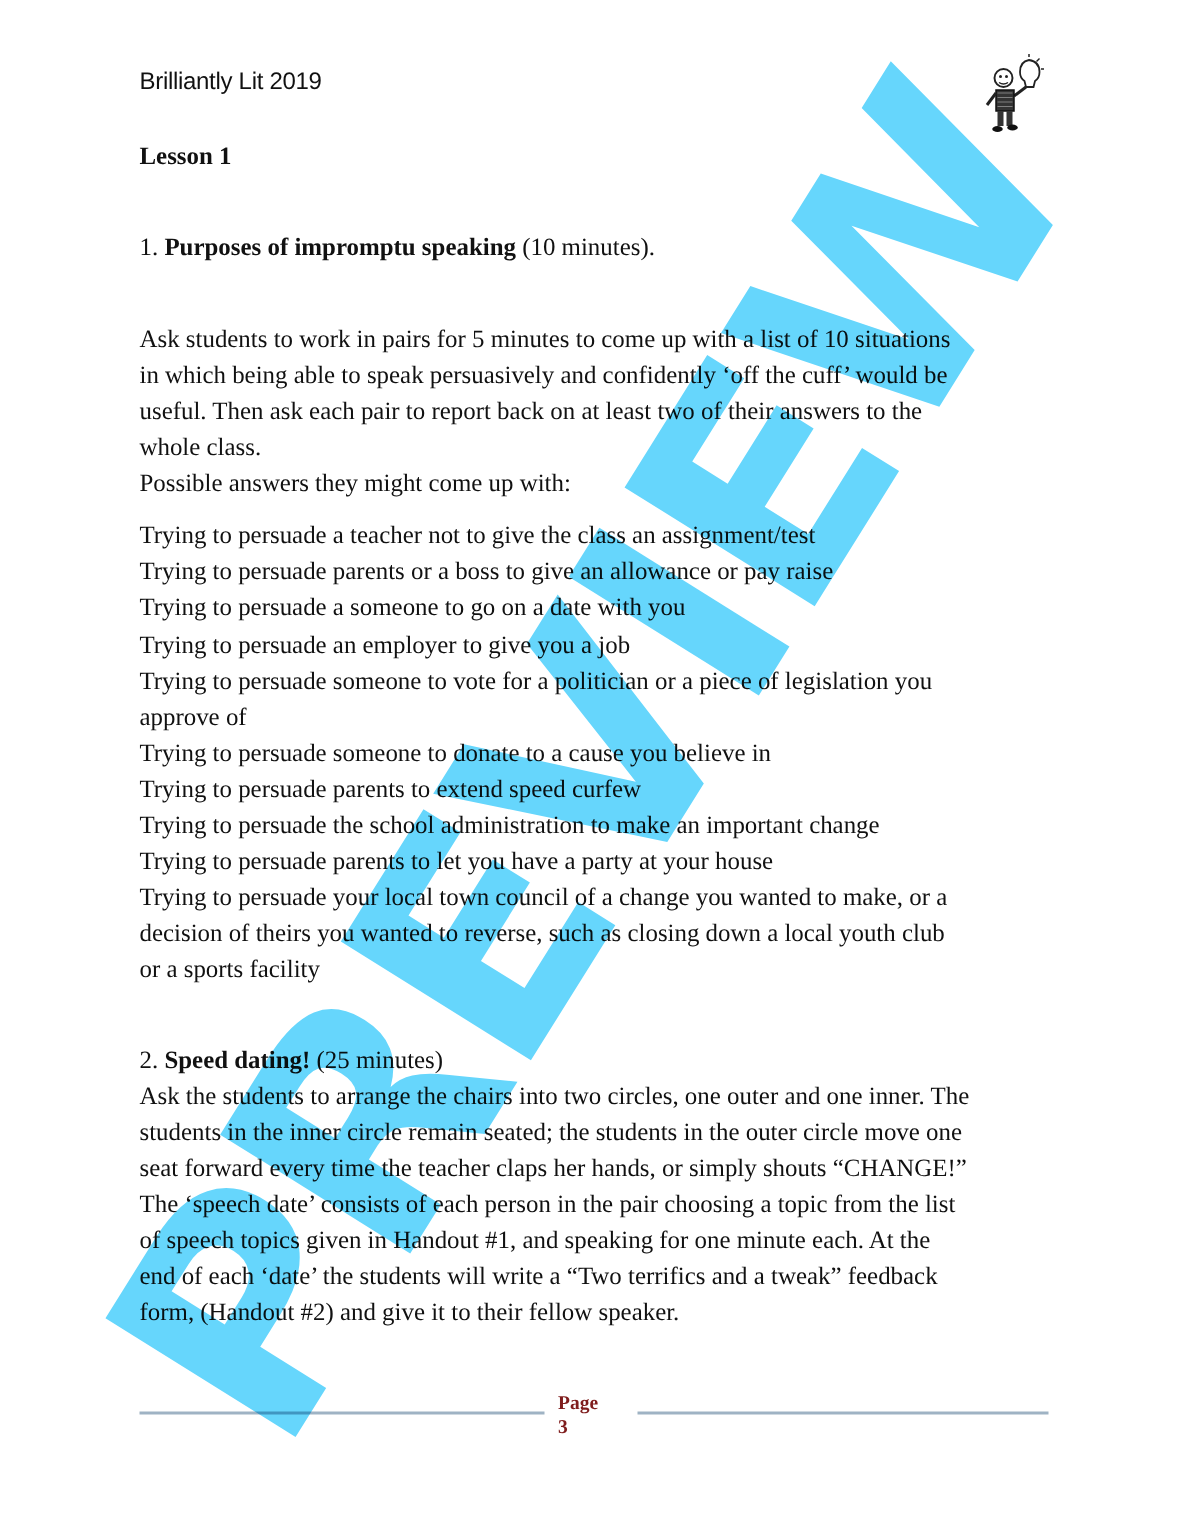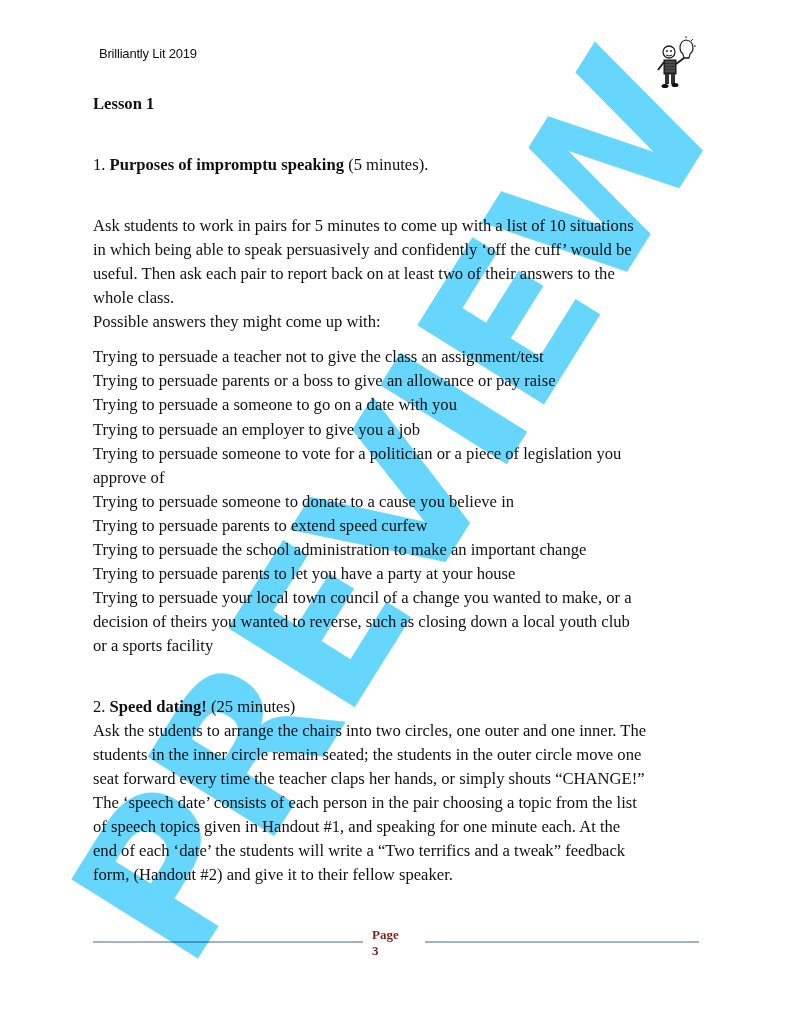--- a/index.html
+++ b/index.html
@@ -1,22 +1,21 @@
 <!DOCTYPE html>
 <html><head>
 <meta charset="utf-8">
 <style>
   html, body { margin: 0; padding: 0; background: #ffffff; }
   body { width: 791px; height: 1024px; position: relative; overflow: hidden; }
   .page { position: absolute; left: 0; top: 0; width: 791px; height: 1024px; background: #fff; }
   .header-text {
     position: absolute; left: 93px; top: 46px;
-    font-family: "Liberation Sans", sans-serif; font-size: 13px; color: #111;
+    font-family: "Liberation Sans", sans-serif; font-size: 16px; color: #111;
     letter-spacing: -0.2px;
-    margin-left: 6px;
   }
   .logo { position: absolute; left: 650px; top: 36px; width: 48px; height: 56px; }
   .body-text {
     position: absolute; left: 93px; top: 0; width: 610px;
     font-family: "Liberation Serif", serif; font-size: 16.6px; color: #111;
   }
   .line { position: absolute; left: 0; white-space: nowrap; line-height: 20px; }
   .bold { font-weight: bold; }
   .footer-rule { position: absolute; top: 941px; height: 1.5px; background: #9fb3c4; }
   .footer-page {
@@ -68,21 +67,21 @@
     <ellipse cx="15" cy="50" rx="3.5" ry="2" fill="#111"></ellipse>
     <ellipse cx="25" cy="49" rx="3.5" ry="2" fill="#111"></ellipse>
   </svg>
 
   <div class="body-text">
     <div class="line bold" style="top:94px;">Lesson 1</div>
 
     <div class="line" style="top:155px;">
       <span>1.</span>
       <span class="bold">Purposes of impromptu speaking</span>
-      <span>(5 minutes).</span>
+      <span>(10 minutes).</span>
     </div>
 
     <div class="line" style="top:216px;">Ask students to work in pairs for 5 minutes to come up with a list of 10 situations</div>
     <div class="line" style="top:240px;">in which being able to speak persuasively and confidently ‘off the cuff’ would be</div>
     <div class="line" style="top:264px;">useful. Then ask each pair to report back on at least two of their answers to the</div>
     <div class="line" style="top:288px;">whole class.</div>
     <div class="line" style="top:312px;">Possible answers they might come up with:</div>
 
     <div class="line" style="top:347px;">Trying to persuade a teacher not to give the class an assignment/test</div>
     <div class="line" style="top:371px;">Trying to persuade parents or a boss to give an allowance or pay raise</div>

